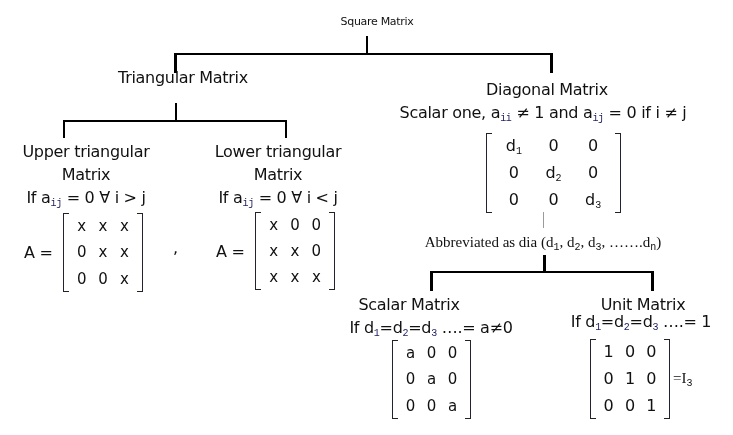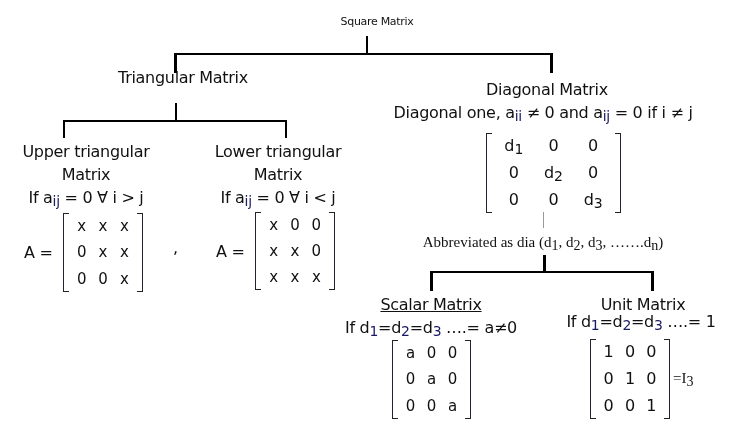--- a/index.html
+++ b/index.html
@@ -1,21 +1,21 @@
 <!DOCTYPE html>
 <html><head>
   <meta charset="utf-8">
   <style>
     html, body { margin: 0; padding: 0; background: #ffffff; }
     body { width: 733px; height: 435px; position: relative; overflow: hidden;
            font-family: "DejaVu Sans", sans-serif; color: #111; }
     .t { position: absolute; white-space: nowrap; font-size: 16px; line-height: 20px; letter-spacing: -0.3px; }
     .c { transform: translateX(-50%); text-align: center; }
     .serif { font-family: "Liberation Serif", serif; font-size: 15px; letter-spacing: 0; }
-    sub { font-size: 14px; line-height: 0; vertical-align: -3px; color: #1a1a60; }
+    sub { font-size: 10px; line-height: 0; vertical-align: -3px; color: #1a1a60; font-family: Liberation Mono, monospace; }
     .serif sub { color: #111; }
     .ln { position: absolute; background: #000; }
     .ln.gray { background: #9a9a9a; }
     .mat { position: absolute; }
     .mat .bl, .mat .br { position: absolute; top: 0; bottom: 0; width: 5px;
       border-top: 1.5px solid #222; border-bottom: 1.5px solid #222; }
     .mat .bl { left: 0; border-left: 1.5px solid #223; }
     .mat .br { right: 0; border-right: 1.5px solid #223; }
     .mat .grid { position: absolute; left: 8px; right: 8px; top: 0; bottom: 0;
       display: grid; grid-template-columns: repeat(3, 1fr); grid-template-rows: repeat(3, 1fr);
@@ -80,21 +80,21 @@
         <span>0</span>
       <span>x</span>
         <span>x</span>
         <span>x</span>
     </div>
   </div>
 </div>
 
 <div>
   <div class="t c" style="left:547px; top:80px;">Diagonal Matrix</div>
-  <div class="t c" style="left:543px; top:103px;"><span>Diagonal one, a</span><sub>ii</sub><span> ≠ 0 and a</span><sub>ij</sub><span> = 0 if i ≠ j</span></div>
+  <div class="t c" style="left:543px; top:103px;"><span>Scalar one, a</span><sub>ii</sub><span> ≠ 1 and a</span><sub>ij</sub><span> = 0 if i ≠ j</span></div>
   <div class="mat" style="left:486px; top:133px; width:135px; height:80px;">
     <div class="bl"></div>
       <div class="br"></div>
     <div class="grid" style="font-size:16px;">
       <span><span>d</span><sub>1</sub></span>
       <span><span>0</span></span>
       <span><span>0</span></span>
       <span><span>0</span></span>
       <span><span>d</span><sub>2</sub></span>
       <span><span>0</span></span>
@@ -106,21 +106,21 @@
   <div class="ln gray" style="left:543px; top:212px; width:1px; height:16px;"></div>
   <div class="t c serif" style="left:543px; top:232px;"><span>Abbreviated as dia (d</span><sub>1</sub><span>, d</span><sub>2</sub><span>, d</span><sub>3</sub><span>, …….d</span><sub>n</sub><span>)</span></div>
 </div>
 
 <div class="ln" style="left:543px; top:255px; width:3px; height:18px;"></div>
 <div class="ln" style="left:430px; top:271px; width:224px; height:2px;"></div>
 <div class="ln" style="left:430px; top:271px; width:3px; height:20px;"></div>
 <div class="ln" style="left:651px; top:271px; width:3px; height:20px;"></div>
 
 <div>
-  <div class="t c" style="left:431px; top:295px;text-decoration:underline;">Scalar  Matrix</div>
+  <div class="t c" style="left:409px; top:295px;">Scalar  Matrix</div>
   <div class="t c" style="left:431px; top:318px;"><span>If d</span><sub>1</sub><span>=d</span><sub>2</sub><span>=d</span><sub>3</sub><span> ….= a≠0</span></div>
   <div class="mat" style="left:392px; top:340px; width:79px; height:79px;">
     <div class="bl"></div>
       <div class="br"></div>
     <div class="grid">
       <span>a</span>
         <span>0</span>
         <span>0</span>
       <span>0</span>
         <span>a</span>

